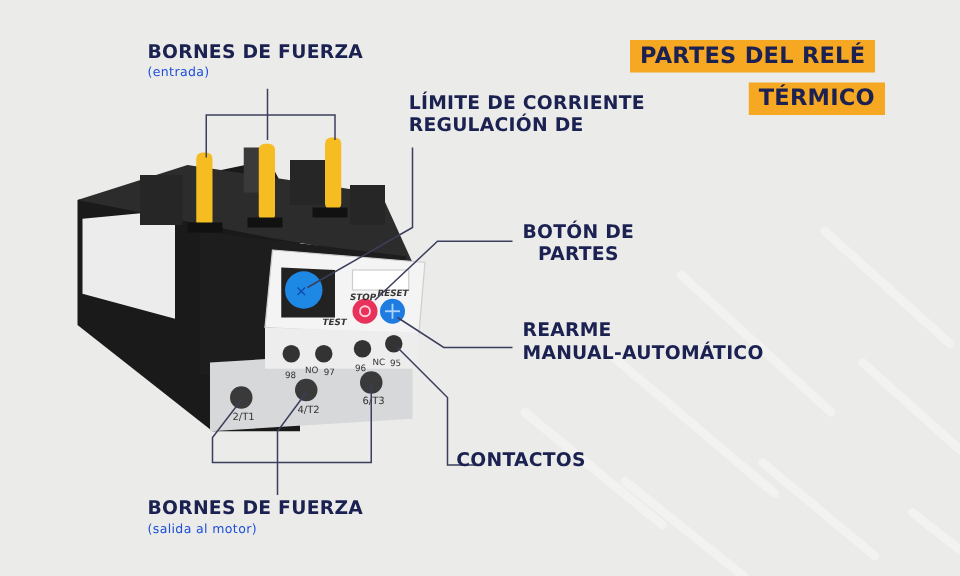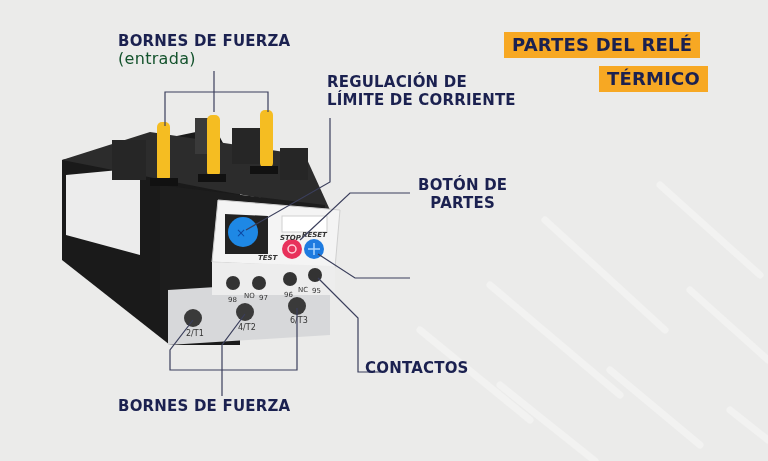--- a/index.html
+++ b/index.html
@@ -15,22 +15,22 @@
       position: absolute;
       color: #1b2150;
       font-weight: bold;
       font-size: 15px;
       line-height: 18px;
       letter-spacing: 0.2px;
     }
     .label .sub {
       display: block;
       font-weight: normal;
-      font-size: 16px;
-      color: #14532d;
+      font-size: 10px;
+      color: #1d4ed8;
       letter-spacing: 0.3px;
     }
     .center { }
     .title-line {
       position: absolute;
       background: #f7a823;
       color: #1b2150;
       font-weight: bold;
       font-size: 18px;
       line-height: 26px;
@@ -148,31 +148,36 @@
 
   <div class="title-line" style="left:504px; top:32px;">PARTES DEL RELÉ</div>
   <div class="title-line" style="left:599px; top:66px;text-align:center;">TÉRMICO</div>
 
   <div class="label center" style="left:118px; top:32px; width:200px;">
     <span>BORNES DE FUERZA</span>
     <span class="sub">(entrada)</span>
   </div>
 
   <div class="label" style="left:327px; top:73px;">
+    <span style="display:block">LÍMITE DE CORRIENTE</span>
     <span style="display:block">REGULACIÓN DE</span>
-    <span style="display:block">LÍMITE DE CORRIENTE</span>
   </div>
 
   <div class="label" style="left:418px; top:176px;text-align:center;">
     <span style="display:block">BOTÓN DE</span>
     <span style="display:block">PARTES</span>
   </div>
 
+  <div class="label" style="left:418px; top:255px;">
+    <span style="display:block">REARME</span>
+    <span style="display:block">MANUAL-AUTOMÁTICO</span>
+  </div>
 
   <div class="label" style="left:365px; top:359px;">
     <span style="display:block">CONTACTOS</span>
   </div>
 
   <div class="label center" style="left:118px; top:397px; width:210px;">
     <span>BORNES DE FUERZA</span>
+    <span class="sub">(salida al motor)</span>
   </div>
 
 </div>
 
 </body></html>

